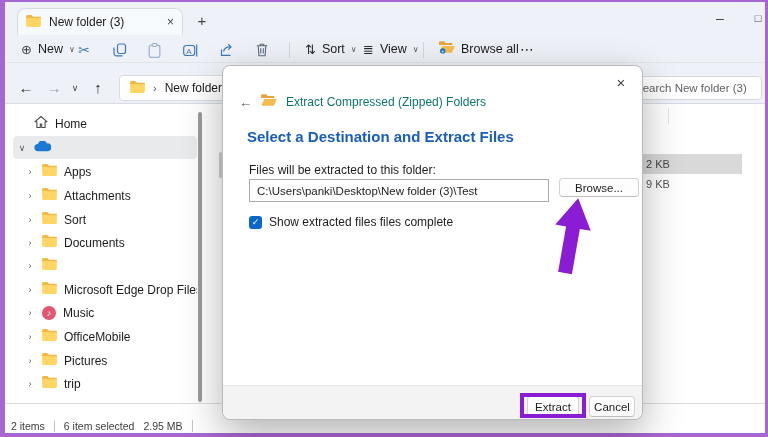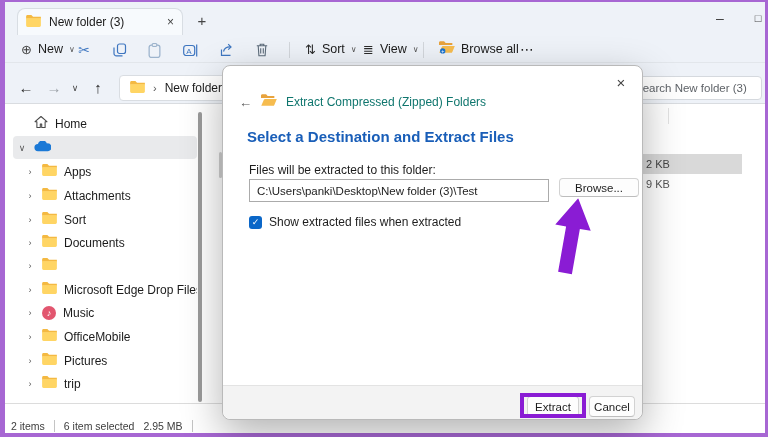--- a/index.html
+++ b/index.html
@@ -284,21 +284,21 @@
     <div class="a field" style="left:26px;top:113px;width:300px;height:23px;">
       <span>C:\Users\panki\Desktop\New folder (3)\Test</span>
     </div>
     <div class="a btn" style="left:336px;top:112px;width:80px;height:19px;">
       <span>Browse...</span>
     </div>
     <div class="a" style="left:26px;top:149px;display:flex;align-items:center;gap:7px;">
       <span class="checkbox">
           <span>✓</span>
         </span>
-      <span style="font-size:12px;color:#1d1d1d;">Show extracted files when extracted</span>
+      <span style="font-size:12px;color:#1d1d1d;">Show extracted files files complete</span>
     </div>
     <div class="dfooter"></div>
     <div class="a btn" style="left:304px;top:330px;width:52px;height:21px;">
       <span>Extract</span>
     </div>
     <div class="a btn" style="left:366px;top:330px;width:46px;height:21px;">
       <span>Cancel</span>
     </div>
   </div>
 

